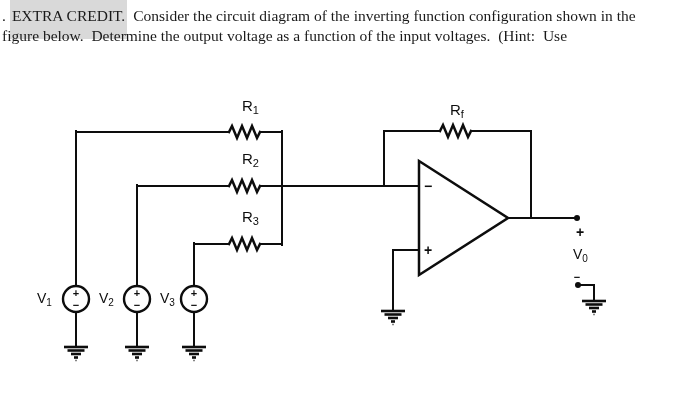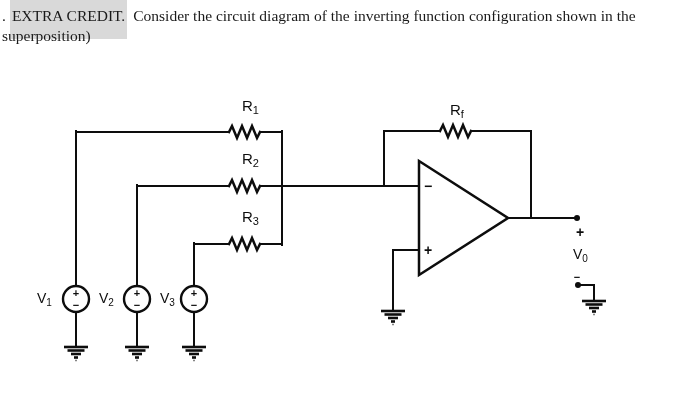--- a/index.html
+++ b/index.html
@@ -49,21 +49,21 @@
 </style>
 </head>
 <body>
 
 <div class="page">
 
   <div class="problem-text">
     <div class="line">
       <span class="num-prefix">.</span><mark class="hl">EXTRA CREDIT.</mark><span>Consider the circuit diagram of the inverting function configuration shown in the</span>
     </div>
-    <div class="line">superposition)</div>
+    <div class="line">figure below.&nbsp; Determine the output voltage as a function of the input voltages.&nbsp; (Hint:&nbsp; Use</div>
   </div>
 
   <svg class="circuit-svg" viewBox="0 0 694 414">
     <defs>
       <symbol id="gnd" overflow="visible">
         <g stroke="#0d0d0d" stroke-width="2.6">
           <line x1="-12" y1="0" x2="12" y2="0"></line>
           <line x1="-8.5" y1="3.5" x2="8.5" y2="3.5"></line>
           <line x1="-5" y1="7" x2="5" y2="7"></line>
           <line x1="-2" y1="10.5" x2="2" y2="10.5"></line>

